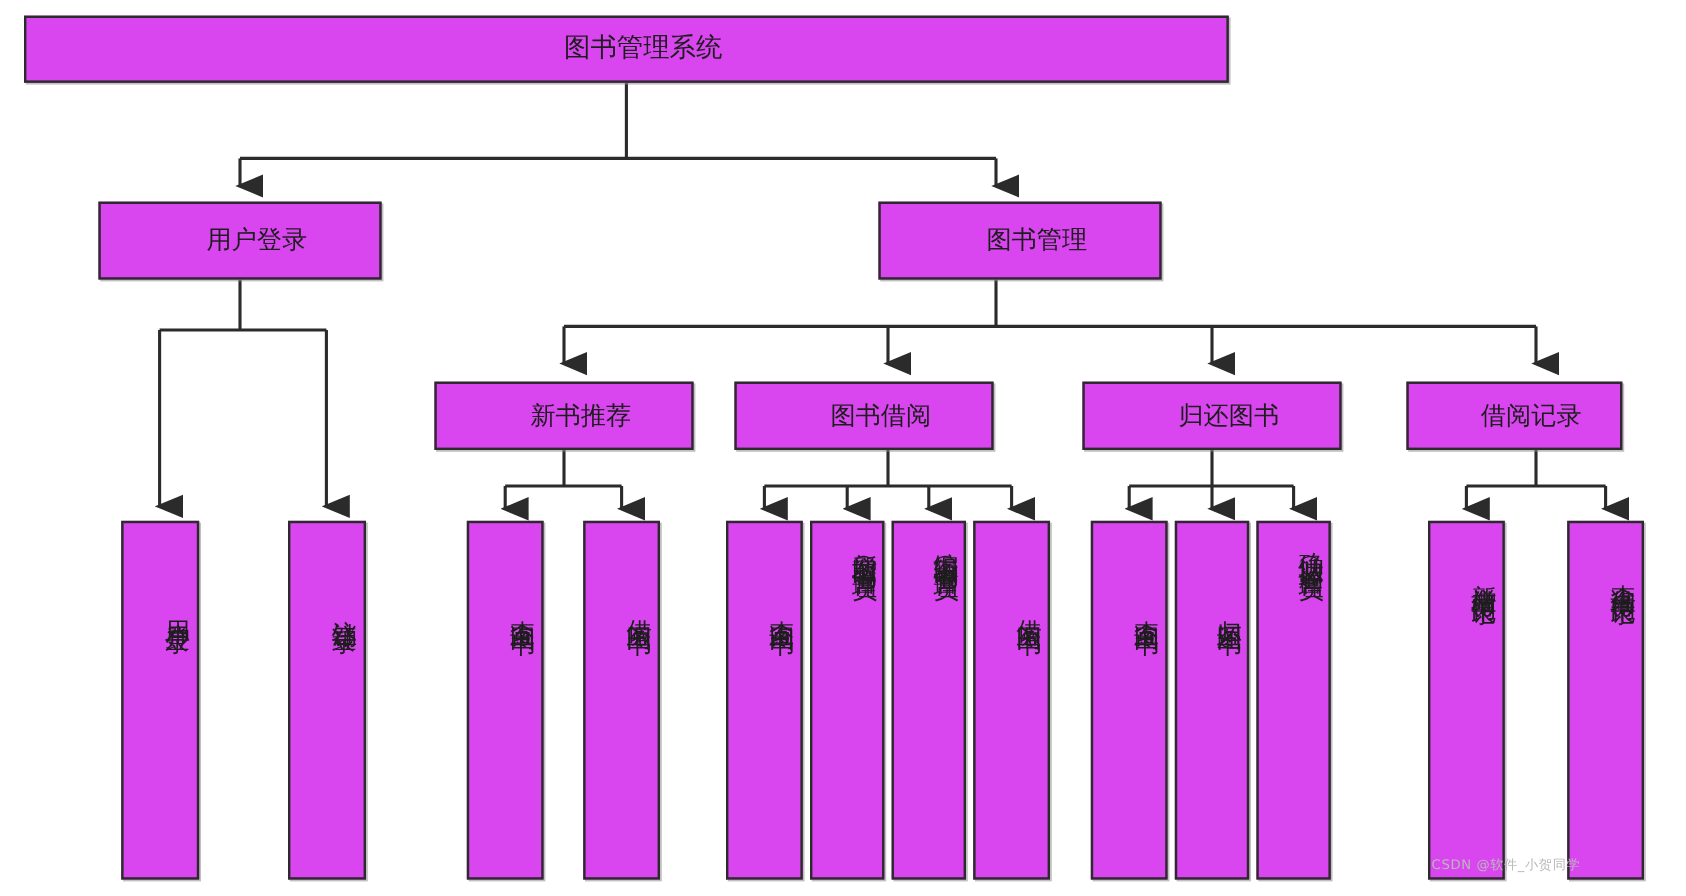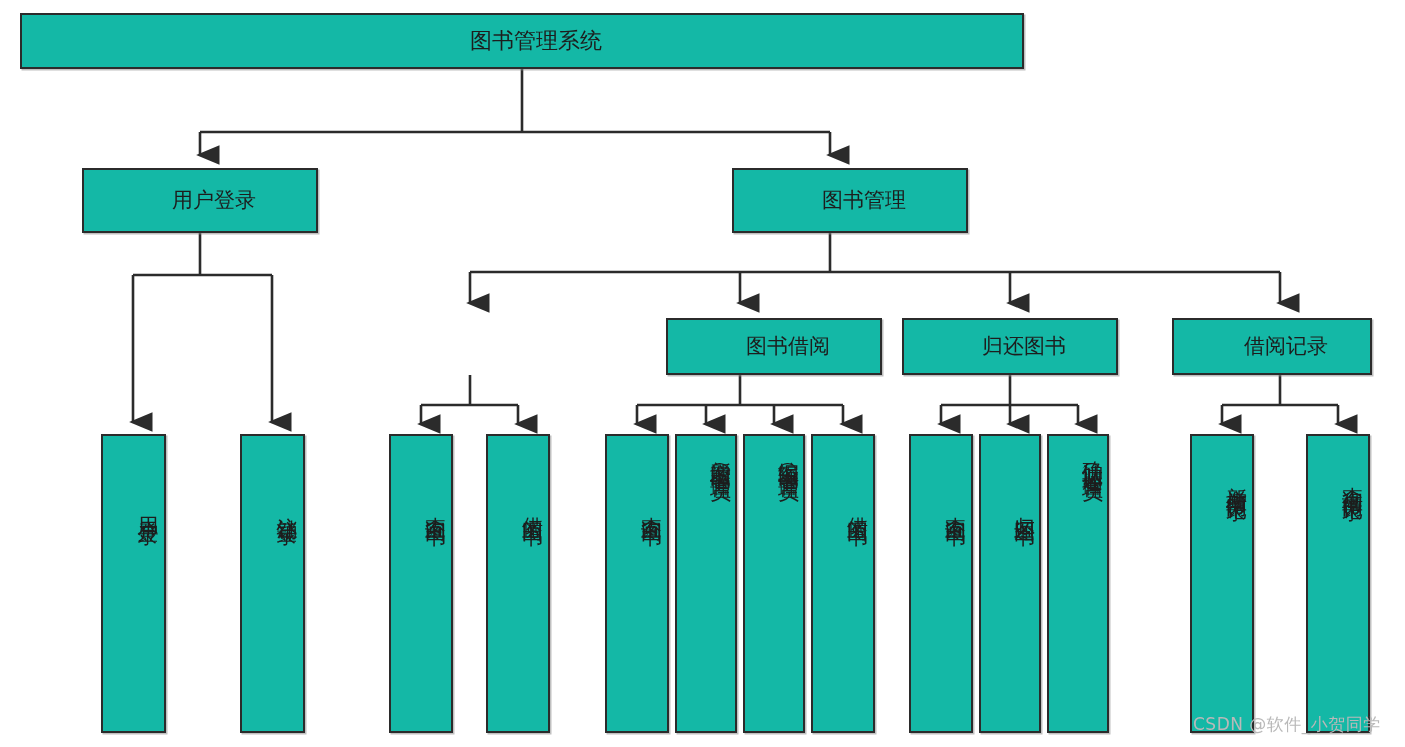--- a/index.html
+++ b/index.html
@@ -21,21 +21,21 @@
     position: absolute;
     left: 0;
     top: 0;
     width: 1405px;
     height: 747px;
     pointer-events: none;
   }
   .node {
     position: absolute;
     box-sizing: border-box;
-    background: #14b8a6;
+    background: #d946ef;
     border: 2.5px solid #2b2b2b;
     display: flex;
     align-items: center;
     justify-content: center;
     box-shadow: 1.5px 1.5px 0 rgba(140,140,140,0.55);
     padding-left: 28px;
   }
   .node .label {
     color: #1d1d1d;
     line-height: 1.18;
@@ -58,21 +58,21 @@
   .node.v .label {
     writing-mode: vertical-rl;
     text-orientation: upright;
     font-size: 21px;
     letter-spacing: 3px;
     line-height: 1;
   }
   .watermark {
     position: absolute;
     color: #b9b9b9;
-    font-size: 17px;
+    font-size: 11px;
     white-space: nowrap;
     letter-spacing: 0.5px;
   }
 </style>
 </head>
 <body>
 
 <div id="canvas">
 
   <svg class="edges" viewBox="0 0 1405 747" xmlns="http://www.w3.org/2000/svg">
@@ -130,30 +130,33 @@
   </div>
 
   <div class="node h" style="left:82px; top:168px; width:236px; height:65px;">
     <span class="label">用户登录</span>
   </div>
 
   <div class="node h" style="left:712px; top:168px; width:236px; height:65px;margin-left:20px;">
     <span class="label">图书管理</span>
   </div>
 
-
-  <div class="node h" style="left:666px; top:318px; width:216px; height:57px;">
+  <div class="node h" style="left:362px; top:318px; width:216px; height:57px;">
+    <span class="label">新书推荐</span>
+  </div>
+
+  <div class="node h" style="left:612px; top:318px; width:216px; height:57px;">
     <span class="label">图书借阅</span>
   </div>
 
   <div class="node h" style="left:902px; top:318px; width:216px; height:57px;">
     <span class="label">归还图书</span>
   </div>
 
-  <div class="node h" style="left:1172px; top:318px; width:200px; height:57px;">
+  <div class="node h" style="left:1172px; top:318px; width:180px; height:57px;">
     <span class="label">借阅记录</span>
   </div>
 
   <div class="node v" style="left:101px; top:434px; width:65px; height:299px; padding-top:64px;">
     <span class="label">用户登录</span>
   </div>
 
   <div class="node v" style="left:240px; top:434px; width:65px; height:299px; padding-top:64px;">
     <span class="label">注销登录</span>
   </div>

